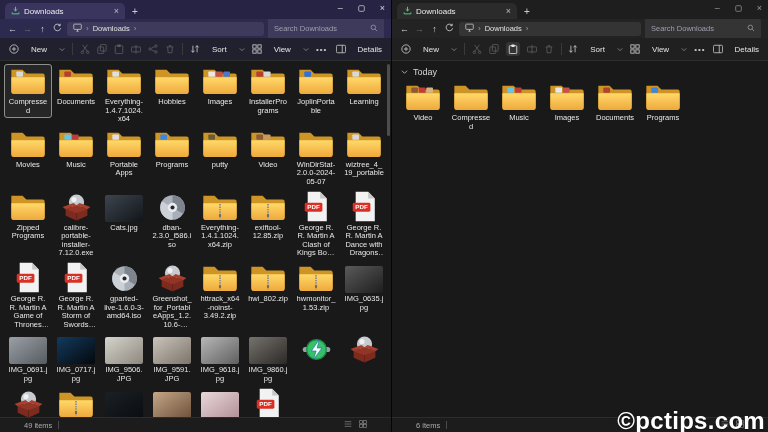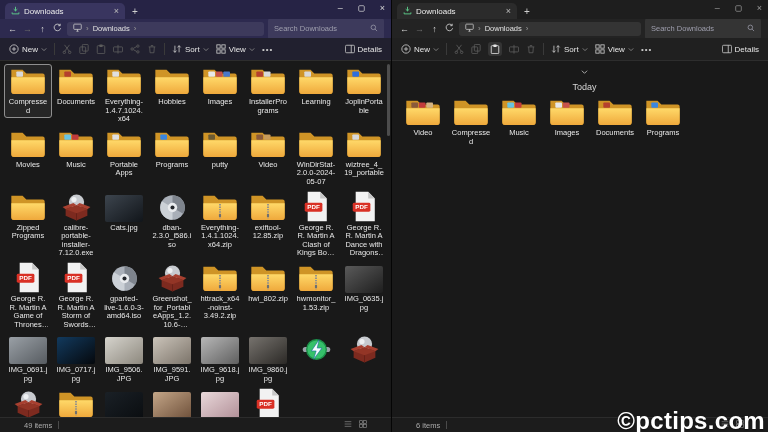--- a/index.html
+++ b/index.html
@@ -29,41 +29,41 @@
   .navbtn{font-size:9px;color:#d6d6d6;width:11px;text-align:center;}
   .navbtn.dim{color:#6b6b6b;}
   .addrbox{flex:1;height:14px;background:rgba(255,255,255,.08);border-radius:3px;display:flex;align-items:center;gap:4px;padding:0 6px;font-size:7.5px;color:#e0e0e0;overflow:hidden;white-space:nowrap;}
   .crumb-sep{color:#9a9a9a;font-size:8px;}
   .searchbox{width:104px;height:22px;background:rgba(255,255,255,.08);border-radius:3px;display:flex;align-items:center;justify-content:space-between;padding:0 6px;font-size:7.5px;color:#9f9fae;flex:none;}
 
   
   .toolbar{height:22px;display:flex;align-items:center;gap:7px;padding:0 9px;border-bottom:1px solid #2d2d2d;flex:none;}
   #win-left .toolbar{background:#21202f;}
   #win-right .toolbar{background:#202020;}
-  .tbtn{display:flex;align-items:center;gap:3px;color:#e4e4e4;font-size:8px;}
+  .tbtn{display:flex;align-items:center;gap:12px;color:#e4e4e4;font-size:8px;}
   .tbtn svg{display:block;}
   .ticon{color:#c9c9c9;display:flex;align-items:center;}
   .ticon.dim{color:#5d5d5d;}
   .ticon.bright{color:#e6e6e6;background:rgba(255,255,255,.09);border-radius:3px;padding:2px;}
   .tsep{width:1px;height:12px;background:#3a3a3a;}
   .chev{color:#9a9a9a;}
   .details-btn{margin-left:auto;}
   .dots{color:#c9c9c9;font-size:8px;letter-spacing:1px;}
 
   
   .content{flex:1;position:relative;overflow:hidden;background:#191919;}
   .grid{display:grid;padding:3px 3px 0 4px;column-gap:0;align-items:start;}
   #win-left .grid{grid-template-columns:repeat(8,1fr);}
   #win-right .grid{grid-template-columns:repeat(7,48px);padding-left:7px;}
   .item{display:flex;flex-direction:column;align-items:center;padding:2px 4px 3px;border-radius:3px;}
   .item .icon{height:30px;display:flex;align-items:flex-end;justify-content:center;}
   .item .label{margin-top:2px;font-size:7.5px;line-height:8.6px;color:#e8e8e8;text-align:center;word-break:break-word;display:-webkit-box;-webkit-line-clamp:4;-webkit-box-orient:vertical;overflow:hidden;max-width:46px;}
   .item.selected{background:rgba(255,255,255,.06);outline:1px solid #8f8f8f;outline-offset:-1px;}
   .thumb{width:38px;height:27px;border-radius:2px;}
-  .group-header{display:flex;align-items:center;gap:5px;color:#d6d6d6;font-size:9px;margin:6px 0 0 9px;flex-direction:column;}
+  .group-header{display:flex;align-items:center;gap:5px;color:#d6d6d6;font-size:9px;margin:6px 0 0 9px;}
   .vscroll{position:absolute;right:1px;top:3px;width:3px;height:72px;background:#4d4d4d;border-radius:2px;}
 
   
   .statusbar{height:14px;border-top:1px solid #2c2c2c;background:#1c1c1c;display:flex;align-items:center;padding:0 24px;font-size:7.5px;color:#ababab;gap:6px;flex:none;}
   .status-div{width:1px;height:8px;background:#4a4a4a;}
   .status-icons{margin-left:auto;display:flex;gap:7px;color:#8d8d8d;}
 
   .watermark{position:absolute;right:3px;bottom:-3px;font-size:24px;font-weight:600;color:#ffffff;z-index:60;letter-spacing:.3px;text-shadow:0 1px 2px rgba(0,0,0,.55);}
 </style>
 </head>
@@ -310,47 +310,47 @@
               <rect x="17" y="6.5" width="8" height="6.5" rx="1" fill="#d9d9d9"></rect>
               <path d="M2 13.5h40v16.5a3.5 3.5 0 0 1-3.5 3.5H5.5A3.5 3.5 0 0 1 2 30z" fill="url(#fg5)"></path>
             </svg>
           </div>
           <div class="label">InstallerPrograms</div>
         </div>
         <div class="item">
           <div class="icon">
             <svg width="38" height="30" viewBox="0 0 44 36">
               <defs>
+                <linearGradient id="fg6" x1="0" y1="0" x2="0" y2="1">
+                  <stop offset="0" stop-color="#ffd969"></stop>
+                  <stop offset="1" stop-color="#efa93c"></stop>
+                </linearGradient>
+              </defs>
+              <path d="M2 4.5h13.5l4.5 4.5h19.5a2.5 2.5 0 0 1 2.5 2.5v19a3 3 0 0 1-3 3H5a3 3 0 0 1-3-3z" fill="#cf9426"></path>
+              <rect x="8" y="6.5" width="8" height="6.5" rx="1" fill="#2f6fde"></rect>
+              <path d="M2 13.5h40v16.5a3.5 3.5 0 0 1-3.5 3.5H5.5A3.5 3.5 0 0 1 2 30z" fill="url(#fg6)"></path>
+            </svg>
+          </div>
+          <div class="label">JoplinPortable</div>
+        </div>
+        <div class="item">
+          <div class="icon">
+            <svg width="38" height="30" viewBox="0 0 44 36">
+              <defs>
                 <linearGradient id="fg7" x1="0" y1="0" x2="0" y2="1">
                   <stop offset="0" stop-color="#ffd969"></stop>
                   <stop offset="1" stop-color="#efa93c"></stop>
                 </linearGradient>
               </defs>
               <path d="M2 4.5h13.5l4.5 4.5h19.5a2.5 2.5 0 0 1 2.5 2.5v19a3 3 0 0 1-3 3H5a3 3 0 0 1-3-3z" fill="#cf9426"></path>
               <rect x="8" y="6.5" width="8" height="6.5" rx="1" fill="#d9d9d9"></rect>
               <path d="M2 13.5h40v16.5a3.5 3.5 0 0 1-3.5 3.5H5.5A3.5 3.5 0 0 1 2 30z" fill="url(#fg7)"></path>
             </svg>
           </div>
           <div class="label">Learning</div>
-        </div>
-        <div class="item">
-          <div class="icon">
-            <svg width="38" height="30" viewBox="0 0 44 36">
-              <defs>
-                <linearGradient id="fg6" x1="0" y1="0" x2="0" y2="1">
-                  <stop offset="0" stop-color="#ffd969"></stop>
-                  <stop offset="1" stop-color="#efa93c"></stop>
-                </linearGradient>
-              </defs>
-              <path d="M2 4.5h13.5l4.5 4.5h19.5a2.5 2.5 0 0 1 2.5 2.5v19a3 3 0 0 1-3 3H5a3 3 0 0 1-3-3z" fill="#cf9426"></path>
-              <rect x="8" y="6.5" width="8" height="6.5" rx="1" fill="#2f6fde"></rect>
-              <path d="M2 13.5h40v16.5a3.5 3.5 0 0 1-3.5 3.5H5.5A3.5 3.5 0 0 1 2 30z" fill="url(#fg6)"></path>
-            </svg>
-          </div>
-          <div class="label">JoplinPortable</div>
         </div>
         <div class="item">
           <div class="icon">
             <svg width="38" height="30" viewBox="0 0 44 36">
               <defs>
                 <linearGradient id="fg8" x1="0" y1="0" x2="0" y2="1">
                   <stop offset="0" stop-color="#ffd969"></stop>
                   <stop offset="1" stop-color="#efa93c"></stop>
                 </linearGradient>
               </defs>

